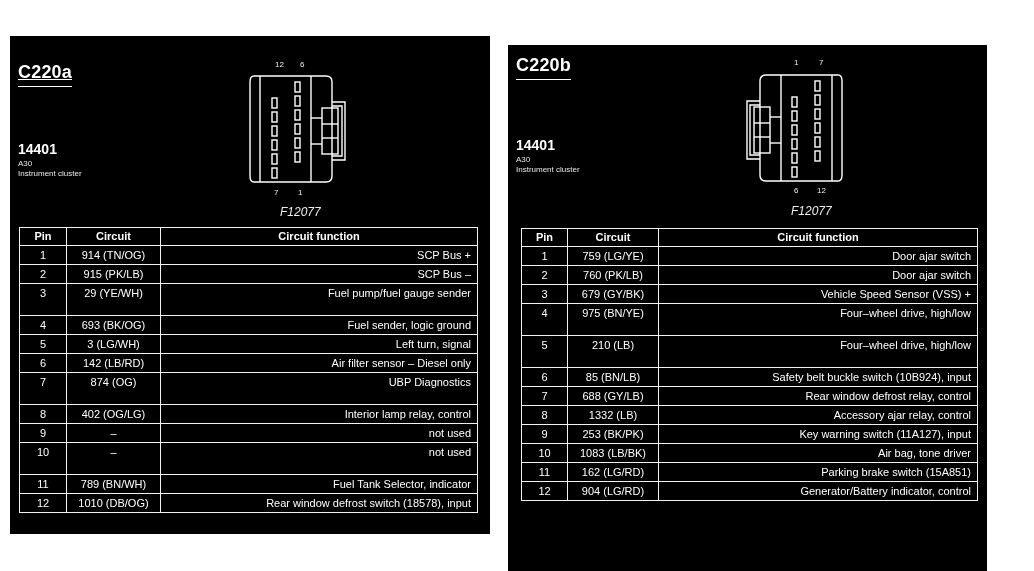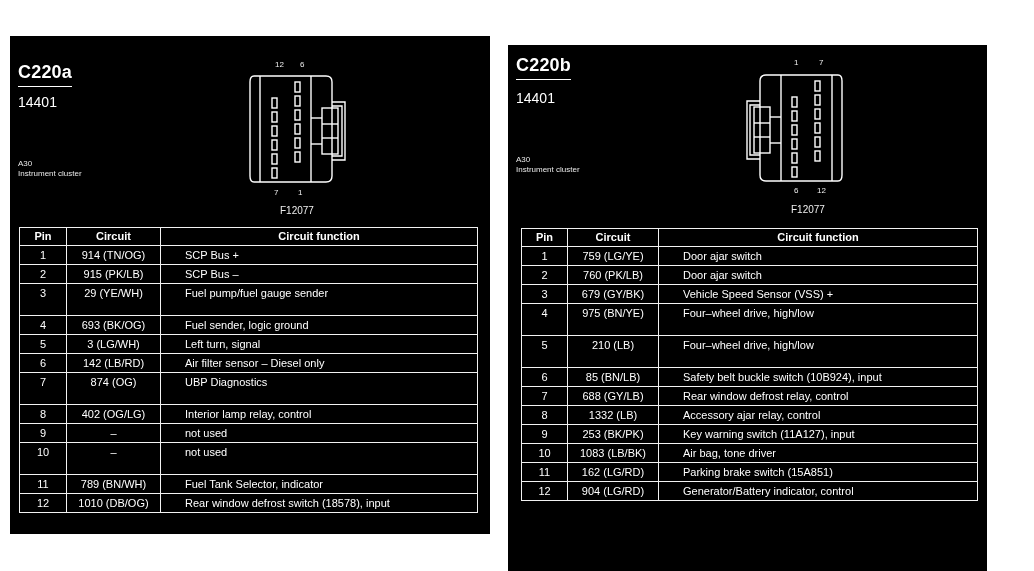--- a/index.html
+++ b/index.html
@@ -7,43 +7,43 @@
       width: 1034px; height: 571px; background: #ffffff; position: relative; overflow: hidden;
       font-family: "Liberation Sans", "DejaVu Sans", sans-serif; color: #fff;
     }
     .panel { position: absolute; background: #000; }
     #panel-a { left: 10px; top: 36px; width: 480px; height: 498px; }
     #panel-b { left: 508px; top: 45px; width: 479px; height: 556px; }
     .title {
       position: absolute; left: 8px; font-weight: bold; font-size: 18px; letter-spacing: 0.2px;
       padding-bottom: 3px; border-bottom: 1.5px solid #fff;
     }
-    .partno { position: absolute; left: 8px; font-weight: normal; font-size: 14px; }
+    .partno { position: absolute; left: 8px; font-weight: bold; font-size: 14px; margin-top: 47px; }
     .desc { position: absolute; left: 8px; font-size: 8px; line-height: 10px; color: #e8e8e8; margin-top: 37px; }
     .conn { position: absolute; }
     .conn-label { position: absolute; font-size: 8px; color: #eee; }
-    .figref { position: absolute; font-size: 10px; color: #eee; }
+    .figref { position: absolute; font-size: 12px; color: #eee; font-style: italic; }
     table.pins {
       position: absolute; border-collapse: collapse; font-size: 11px; table-layout: fixed;
     }
     table.pins th, table.pins td {
       border: 1.5px solid #f2f2f2; padding: 0 6px; vertical-align: top; color: #fff;
       white-space: nowrap; overflow: hidden;
     }
     table.pins th { font-weight: bold; font-size: 11px; height: 17px; line-height: 17px; }
     table.pins td { height: 18px; line-height: 18px; }
     table.pins td.pin, table.pins td.circuit { text-align: center; }
-    table.pins td.func { text-align: left; padding-left: 24px; margin-top: 16px; }
+    table.pins td.func { text-align: right; padding-left: 12px; margin-top: 16px; }
     table.pins tr.tall td { height: 31px; }
   </style>
 </head>
 <body>
 
 <div class="panel" id="panel-a">
-  <div class="title" style="top:26px;">C220a</div>
+  <div class="title" style="top:26px;text-decoration:underline;">C220a</div>
   <div class="partno" style="top:58px;">14401</div>
   <div class="desc" style="top:86px;">
     <div>A30</div>
     <div>Instrument cluster</div>
   </div>
 
   <div class="conn-label" style="left:265px; top:24px;">12</div>
   <div class="conn-label" style="left:290px; top:24px;">6</div>
   <svg class="conn" style="left:238px; top:36px;" width="100" height="114" viewBox="0 0 100 114">
     <g fill="none" stroke="#fff" stroke-width="1.4">

